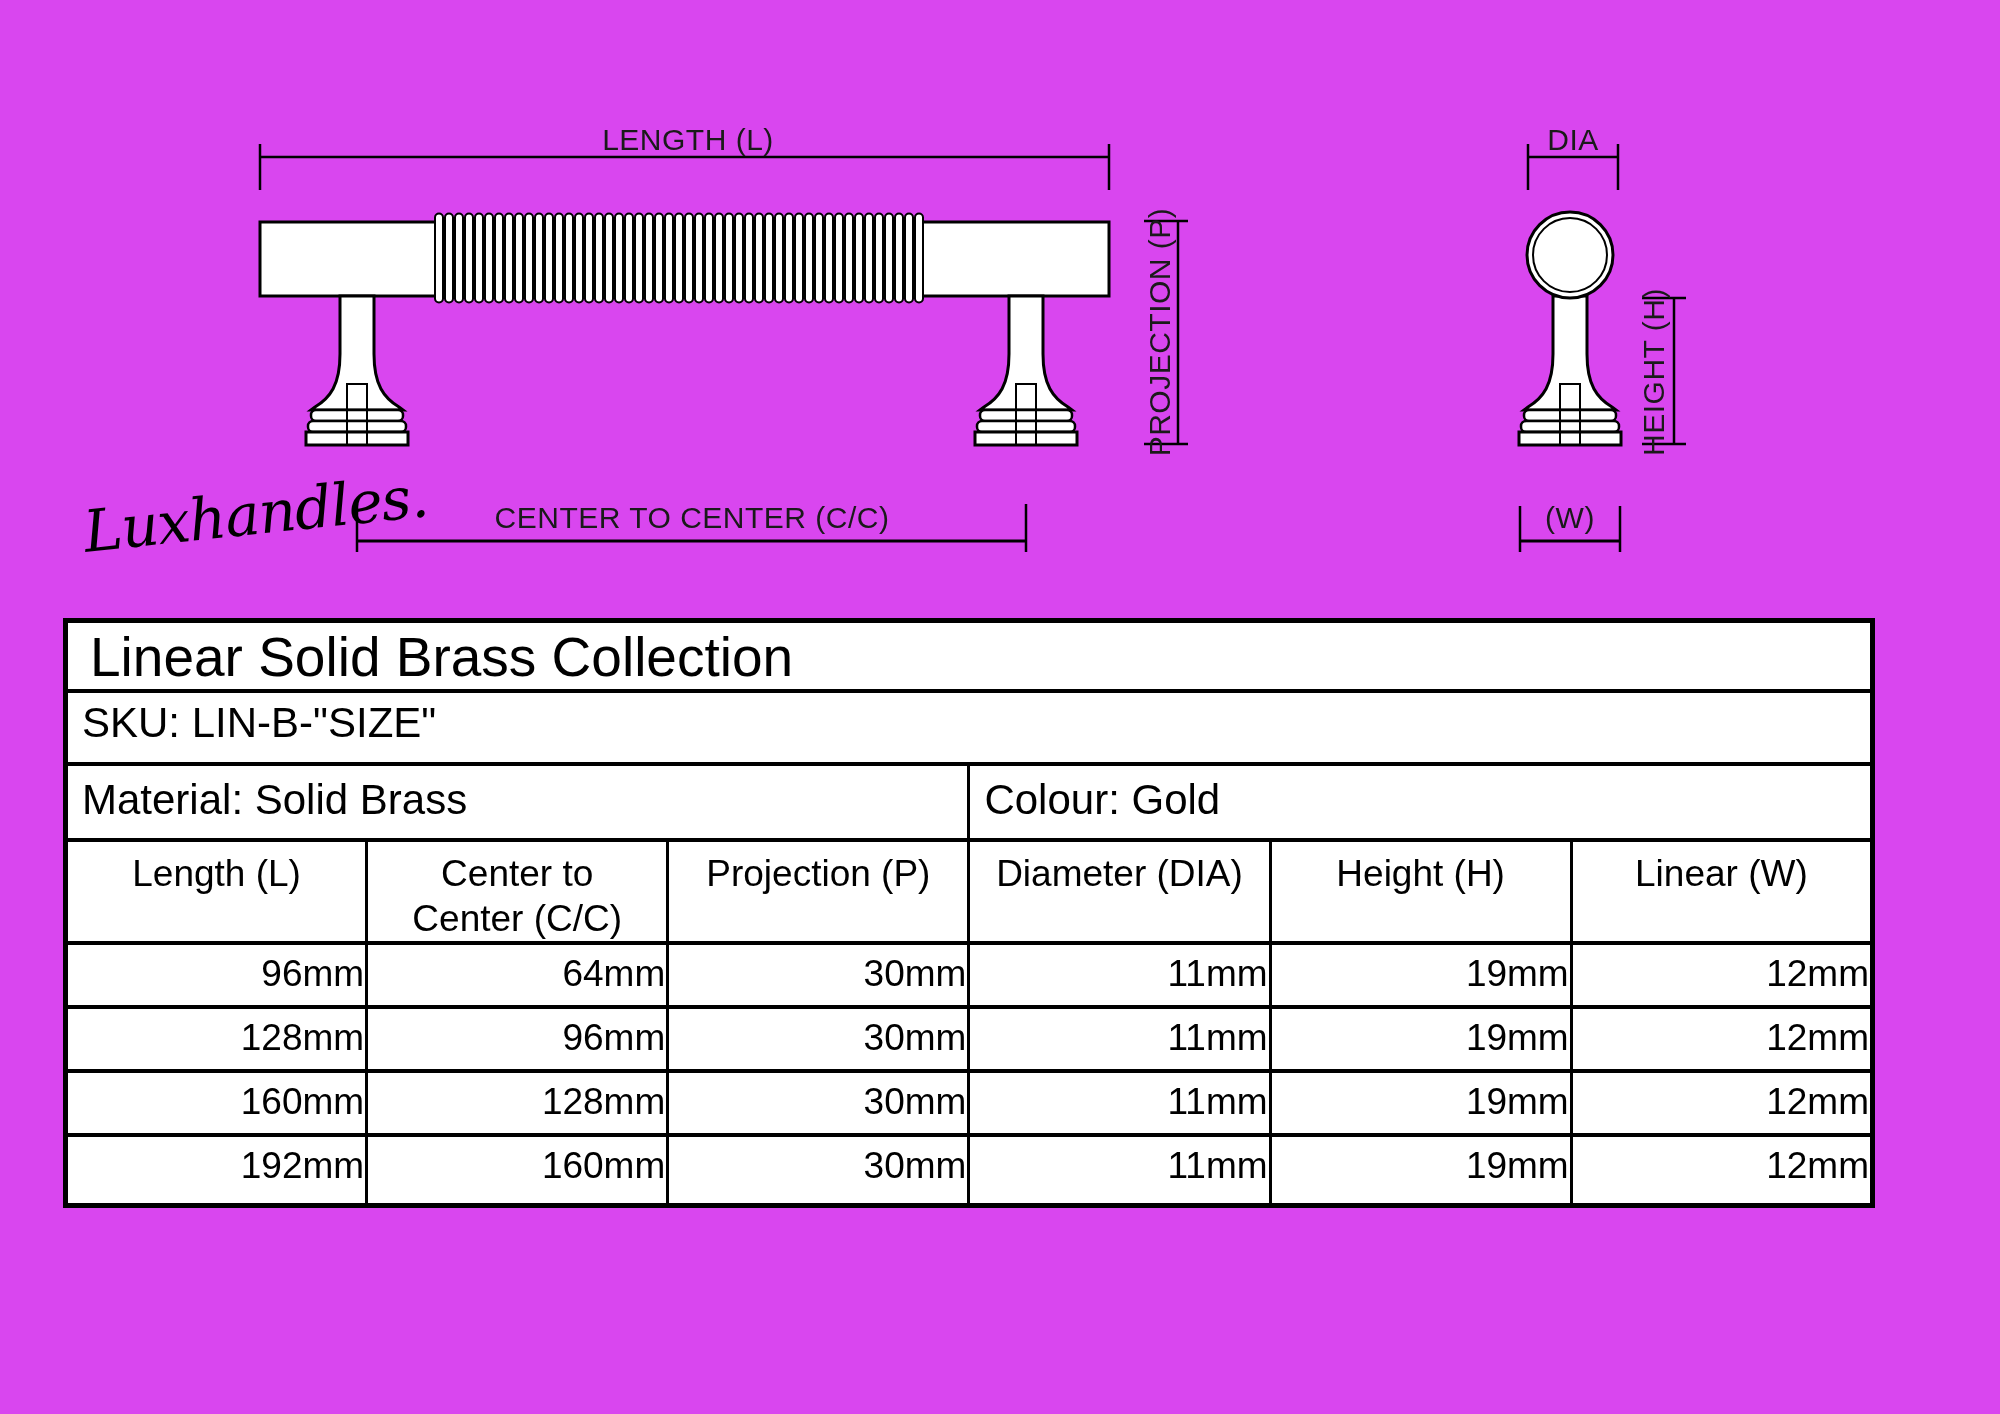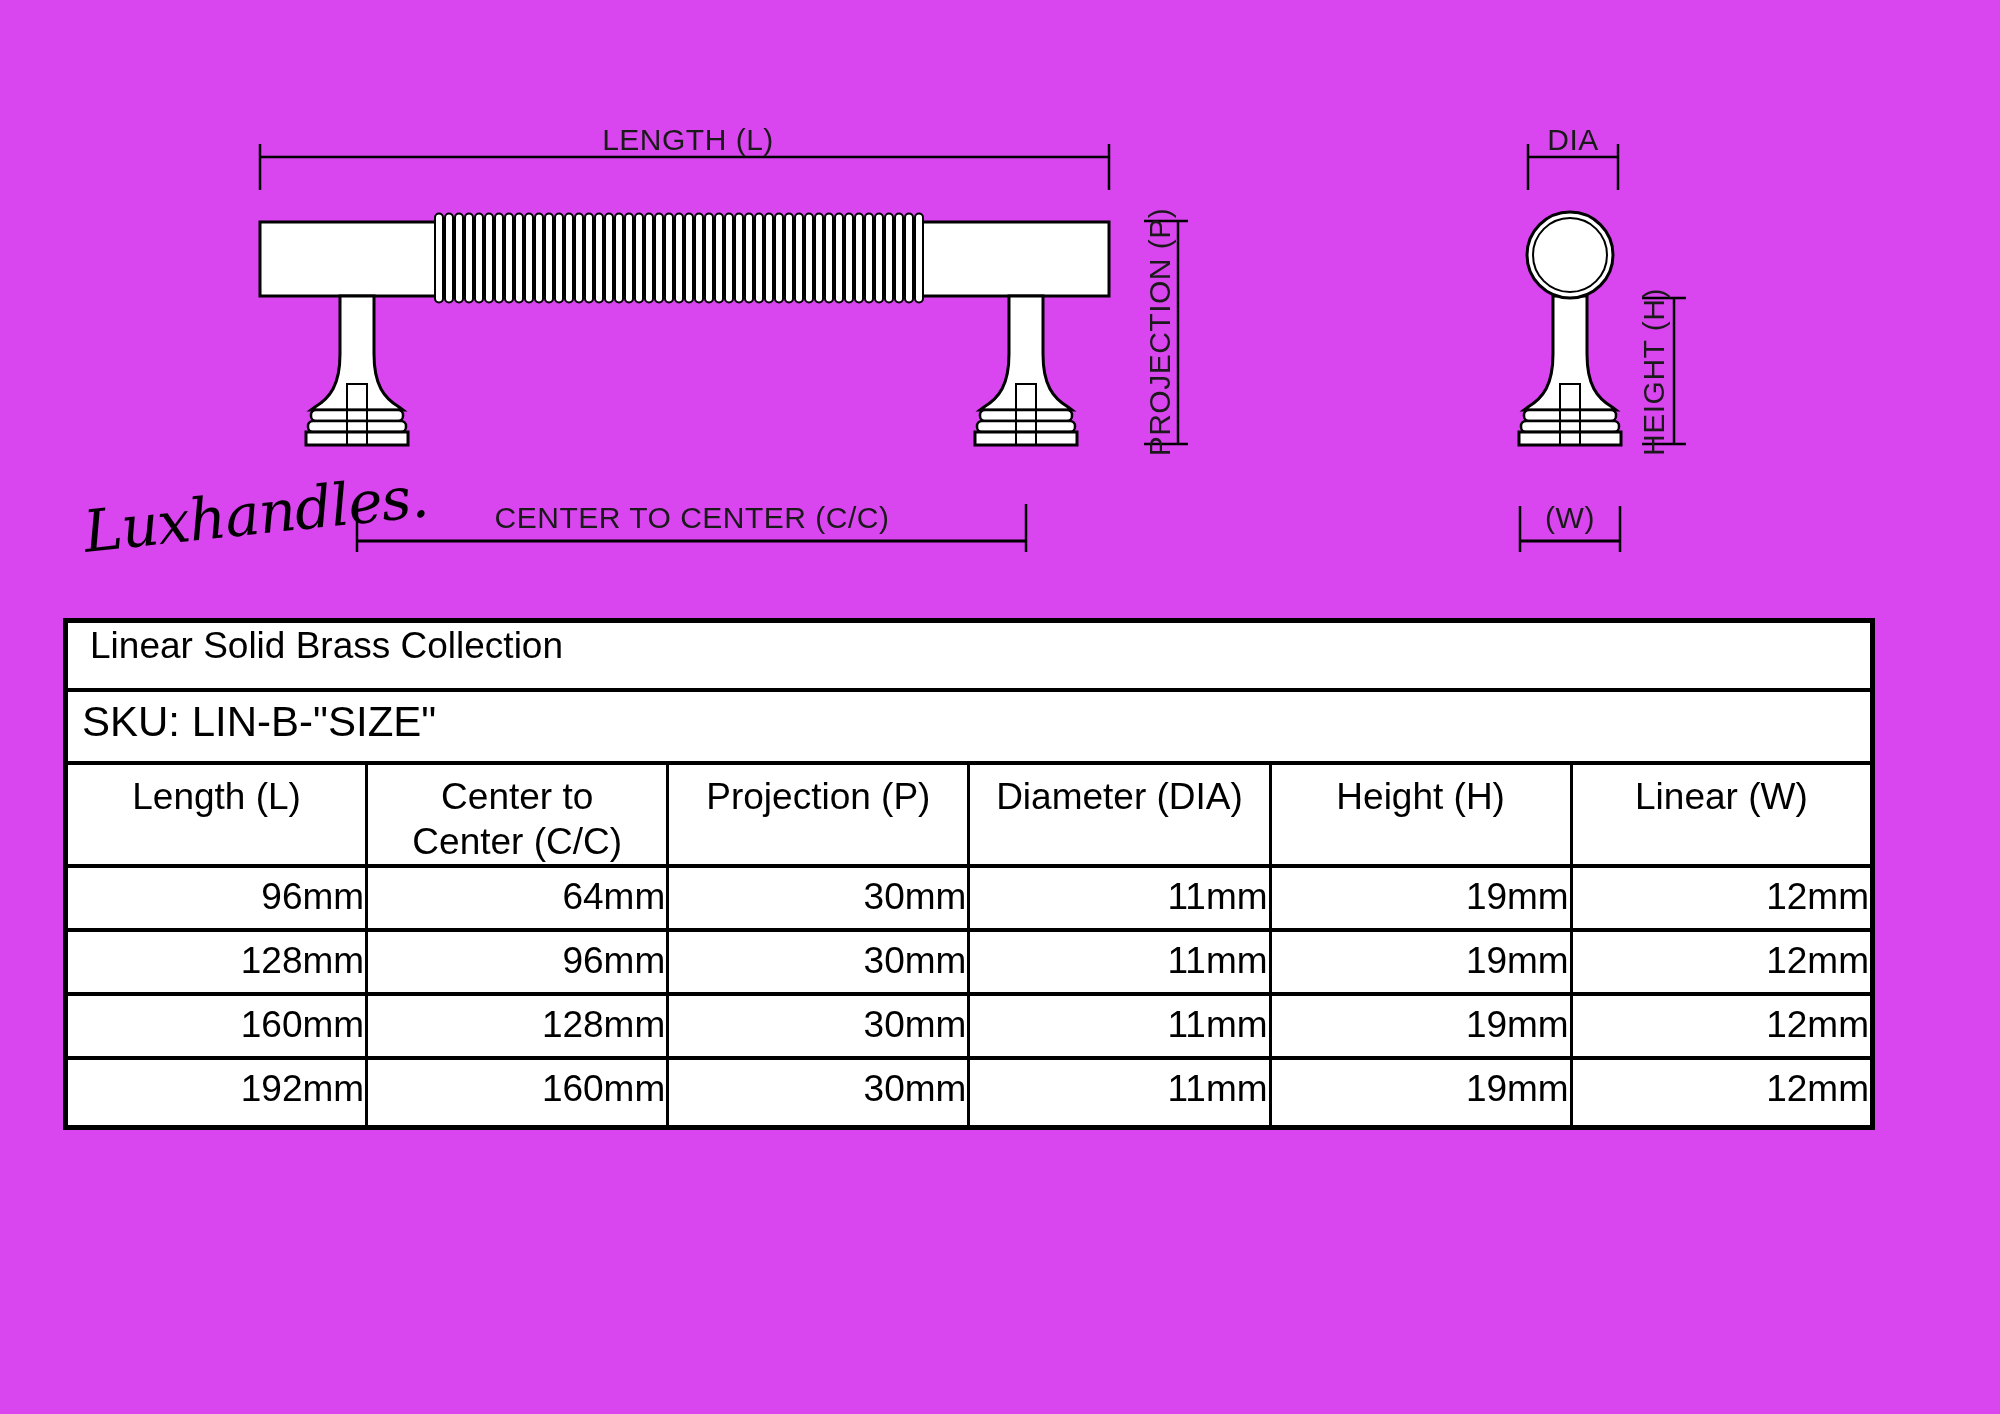--- a/index.html
+++ b/index.html
@@ -40,21 +40,21 @@
   table.spec{border:5px solid #000;}
   table.spec td{
     border:3px solid #000;
     border-top-width:4px;
     border-bottom-width:4px;
     background:#fff;
     overflow:hidden;
   }
   tr.title-row{height:69px;}
   td.title-cell{
-    font-size:37px;
+    font-size:55px;
     padding:2px 0 0 22px;
     vertical-align:top;
     white-space:nowrap;
   }
   tr.sku-row{height:73px;}
   td.sku-cell{
     font-size:42px;
     padding:6px 0 0 14px;
     vertical-align:top;
     white-space:nowrap;
@@ -169,20 +169,24 @@
         <col style="width:16.666%">
         <col style="width:16.67%">
     </colgroup>
     <tbody>
       <tr class="title-row">
         <td class="title-cell" colspan="6">Linear Solid Brass Collection</td>
       </tr>
       <tr class="sku-row">
         <td class="sku-cell" colspan="6">SKU: LIN-B-"SIZE"</td>
       </tr>
+      <tr class="meta-row">
+        <td class="meta-cell" colspan="3">Material: Solid Brass</td>
+        <td class="meta-cell" colspan="3">Colour: Gold</td>
+      </tr>
       <tr class="header-row" id="header-row">
           <td>Length (L)</td>
           <td>Center to Center (C/C)</td>
           <td>Projection (P)</td>
           <td>Diameter (DIA)</td>
           <td>Height (H)</td>
           <td>Linear (W)</td>
         </tr>
     </tbody>
     <tbody id="data-rows">

